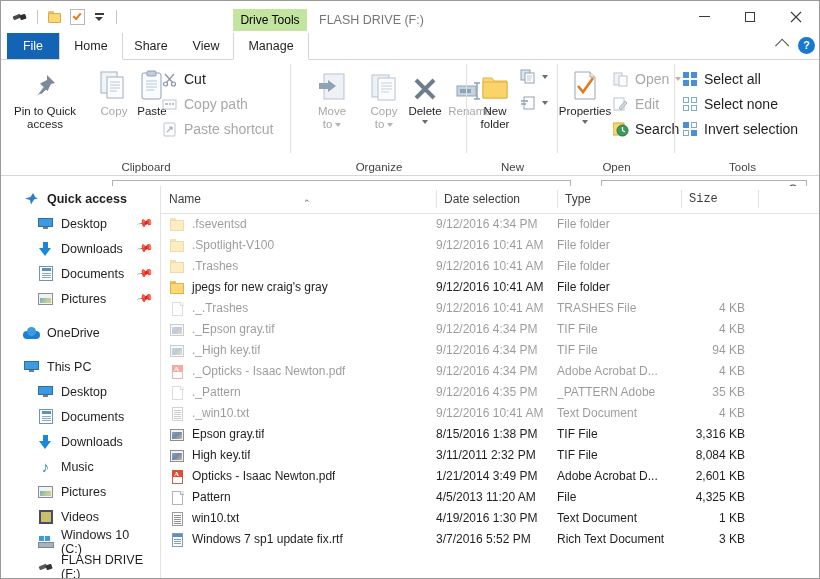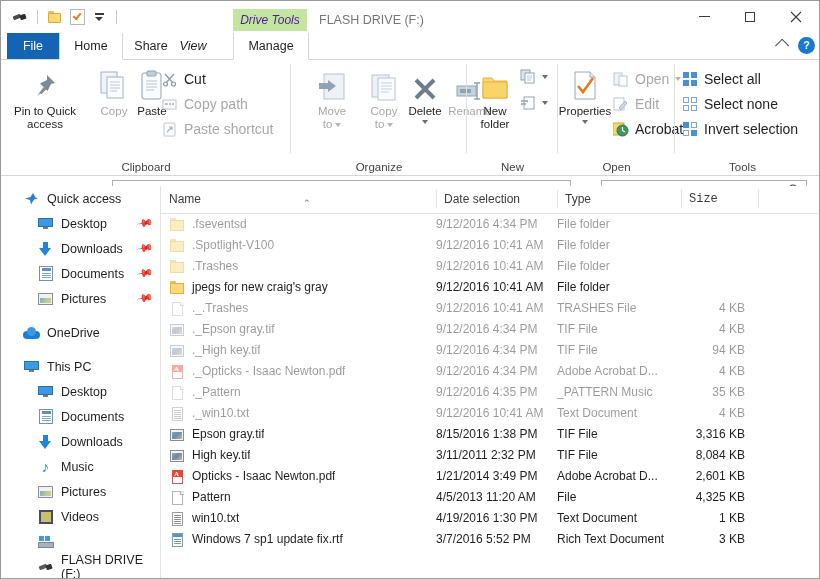--- a/index.html
+++ b/index.html
@@ -26,22 +26,22 @@
   .folder-mini .tab{position:absolute;left:0;top:0;width:6px;height:2px;background:#e8c268;border-radius:1px 1px 0 0;}
   .folder-mini .bd{position:absolute;left:0;top:1.5px;width:13px;height:10.5px;background:#fcd976;border:1px solid #d9ab3c;box-sizing:border-box;border-radius:0 1px 1px 1px;}
   .chk-mini{width:13px;height:14px;border:1px solid #b9b9b9;background:#fff;position:relative;}
   .chk-mini:after{content:"";position:absolute;left:2px;top:3px;width:6px;height:3px;border-left:2px solid #e07b20;border-bottom:2px solid #e07b20;transform:rotate(-50deg);}
   .caret-dn{width:0;height:0;border-left:4px solid transparent;border-right:4px solid transparent;border-top:4px solid #3b3b3b;}
   .caret-wrap{display:flex;flex-direction:column;align-items:center;gap:2px;}
   .caret-bar{width:9px;height:1.5px;background:#3b3b3b;}
 
   .contextual{
     position:absolute;left:232px;top:8px;width:74px;height:22px;
-    background:#c3e5a0;color:#4c1d95;font-size:12px;
-    display:flex;align-items:center;justify-content:center;font-style:italic;
+    background:#c3e5a0;color:#000000;font-size:12px;
+    display:flex;align-items:center;justify-content:center;
   }
   .wintitle{
     position:absolute;left:318px;top:8px;height:22px;line-height:22px;
     font-size:12.5px;color:#767676;
   }
   .wbtns{position:absolute;right:0;top:0;display:flex;}
   .wbtn{width:46px;height:31px;display:flex;align-items:center;justify-content:center;}
   .g-min{width:11px;height:1px;background:#3a3a3a;}
   .g-max{width:10px;height:10px;border:1px solid #3a3a3a;box-sizing:border-box;}
 
@@ -223,21 +223,21 @@
             <path d="M1 1 L11 11 M11 1 L1 11" stroke="#3a3a3a" stroke-width="1.1" fill="none"></path>
           </svg>
       </div>
     </div>
   </div>
 
   <div class="tabstrip">
     <div class="tab file" style="left:6px;width:52px;">File</div>
     <div class="tab sel" style="left:58px;width:62px;">Home</div>
     <div class="tab" style="left:121px;width:58px;">Share</div>
-    <div class="tab" style="left:166px;width:52px;font-style:italic;">View</div>
+    <div class="tab" style="left:179px;width:52px;">View</div>
     <div class="tab manage" style="left:232px;width:74px;">Manage</div>
 
     <div class="ribbon-ctrl">
       <div style="width:20px;height:20px;display:flex;align-items:center;justify-content:center;">
           <div class="chev-up"></div>
         </div>
       <div class="help-ico">?</div>
     </div>
   </div>
 
@@ -452,21 +452,21 @@
       </div>
 
       <div class="smallbtn" style="left:54px;top:58px;">
         <div class="sic">
           <svg width="16" height="16" viewBox="0 0 16 16">
             <rect x="0" y="2" width="11" height="12" fill="#f5d96a" stroke="#c9a83c"></rect>
             <circle cx="9.5" cy="9.5" r="5.5" fill="#3b9a5c" stroke="#2a7344"></circle>
             <path d="M9.5 6 V9.5 L12 11" stroke="#fff" stroke-width="1.2" fill="none"></path>
           </svg>
         </div>
-        <span>Acrobat</span>
+        <span>Search</span>
       </div>
 
       <div class="glabel">Open</div>
       <div class="gdiv"></div>
     </div>
 
     <div class="rgroup" style="left:674px;width:135px;">
       <div class="smallbtn" style="left:6px;top:8px;">
         <div class="sic">
           <svg width="16" height="16" viewBox="0 0 16 16">
@@ -545,21 +545,21 @@
         <svg width="14" height="14" viewBox="0 0 14 14">
           <circle cx="6" cy="6" r="4" fill="none" stroke="#444" stroke-width="1.2"></circle>
           <path d="M9 9 L13 13" stroke="#444" stroke-width="1.2"></path>
         </svg>
       </span>
     </div>
   </div>
 
   <div class="navpane">
     <div style="padding-left:22px;">
-      <div class="nav-item" style="padding-left:0;">
+      <div class="nav-item" style="padding-left:0;font-weight:bold;">
         <span class="nic">
           <svg width="15" height="14" viewBox="0 0 15 14">
             <path d="M9 1 L11.5 5.5 L14 6.5 L10 7.5 L7 12.5 L6 8 L1 6.5 L6.5 5 Z" fill="#2b7cd3"></path>
           </svg>
         </span>
         <span>Quick access</span>
       </div>
       <div class="nav-item" style="padding-left:14px;">
         <span class="nic">
             <span class="mon">
@@ -671,20 +671,21 @@
         <span>Videos</span>
       </div>
       <div class="nav-item" style="padding-left:14px;">
         <span class="nic">
             <span class="hdd">
               <span class="w1"></span>
               <span class="w2"></span>
               <span class="b"></span>
             </span>
           </span>
+        <span>Windows 10 (C:)</span>
       </div>
       <div class="nav-item" style="padding-left:14px;">
         <span class="nic">
           <svg width="16" height="14" viewBox="0 0 16 14">
             <rect x="1" y="5" width="8" height="4" rx="1" fill="#5a5a5a" transform="rotate(-20 5 7)"></rect>
             <rect x="8" y="4.5" width="6" height="5" rx="1" fill="#333" transform="rotate(-20 11 7)"></rect>
           </svg>
         </span>
         <span>FLASH DRIVE (F:)</span>
       </div>
@@ -813,21 +814,21 @@
         </div>
         <div class="row">
           <div class="cell name dimmed">
             <span class="ficon ic-doc">
               <span class="d-bd"></span>
               <span class="d-fold"></span>
             </span>
             <span>._Pattern</span>
           </div>
           <div class="cell date dimmed">9/12/2016 4:35 PM</div>
-          <div class="cell type dimmed">_PATTERN Music</div>
+          <div class="cell type dimmed">_PATTERN Adobe</div>
           <div class="cell size dimmed">35 KB</div>
         </div>
         <div class="row">
           <div class="cell name dimmed">
             <span class="ficon ic-txt">
               <span class="t-bd"></span>
               <span class="ln" style="top:4px"></span>
               <span class="ln" style="top:6px"></span>
               <span class="ln" style="top:8px"></span>
               <span class="ln" style="top:10px"></span>

